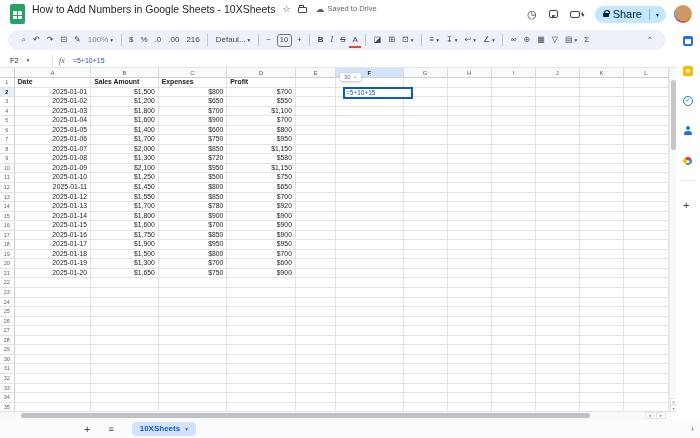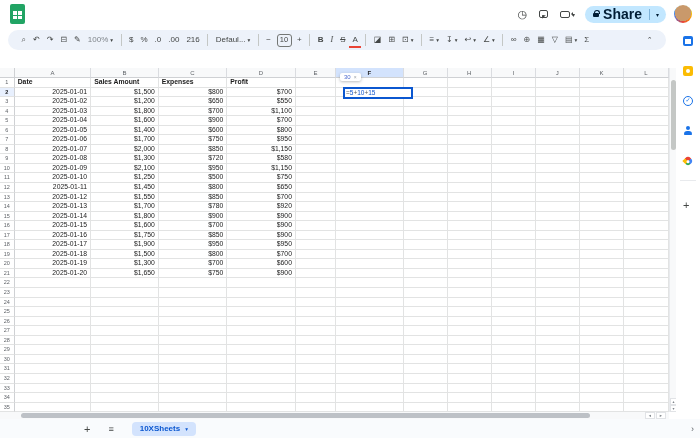--- a/index.html
+++ b/index.html
@@ -27,21 +27,21 @@
   .top-actions { position:absolute; right:8px; top:4px; display:flex; align-items:center; height:20px; }
   .clock { font-size:11px; color:#444746; margin-right:12px; }
   .bubble { width:9px; height:8px; border:1px solid #444746; border-radius:2px; position:relative; margin-right:12px; }
   .bubble::after { content:""; position:absolute; left:1px; bottom:-3px; border:3px solid transparent; border-top-color:#444746; border-left-color:#444746; width:0; height:0; transform:scale(.6); }
   .cam { width:10px; height:7px; border:1px solid #444746; border-radius:2px; position:relative; margin-right:2px; }
   .cam::after { content:""; position:absolute; right:-4px; top:0.5px; border:2.5px solid transparent; border-right-color:#444746; }
   .mini-caret { font-size:6px; color:#444746; margin-right:10px; }
   .share { display:flex; align-items:center; background:#c2e7ff; border-radius:9px; height:17px; padding:0 7px 0 8px; }
   .lock { width:6px; height:4px; background:#001d35; border-radius:1px; position:relative; margin-right:4px; margin-top:2px; }
   .lock::before { content:""; position:absolute; top:-3px; left:1px; width:4px; height:3px; border:1px solid #001d35; border-bottom:none; border-radius:3px 3px 0 0; }
-  .share-label { font-size:14px; font-weight:700; color:#001d35; }
+  .share-label { font-size:11px; font-weight:400; color:#001d35; }
   .share-sep { width:1px; height:11px; background:#7fb3d8; margin:0 6px 0 7px; }
   .share-caret { font-size:6px; color:#001d35; }
   .avatar { width:18px; height:18px; border-radius:50%; margin-left:8px;
     background:radial-gradient(circle at 50% 45%, #c9996b 0 60%, transparent 61%),
     conic-gradient(#34a853, #fbbc04, #ea4335, #4285f4, #34a853); }
 
   
   .toolbar-row { position:absolute; left:0; top:28px; width:676px; height:25px; background:#fff; }
   .toolbar { position:absolute; left:8px; top:2px; width:658px; height:20px; background:#edf2fa; border-radius:10px;
     display:flex; align-items:center; padding:0 10px; }
@@ -123,20 +123,27 @@
   .sb-chevron { margin-left:auto; margin-right:6px; font-size:9px; color:#5f6368; }
 </style>
 </head>
 <body>
 
 <div id="app">
 
   <header class="topbar">
     <div class="logo"></div>
     <div class="titleblock">
+      <div class="title-row">
+        <span class="doc-title">How to Add Numbers in Google Sheets - 10XSheets</span>
+        <span class="t-ic">☆</span>
+        <span class="folder"></span>
+        <span class="cloud">☁</span>
+        <span class="saved">Saved to Drive</span>
+      </div>
     </div>
     <div class="top-actions">
       <span class="clock">◷</span>
       <span class="bubble"></span>
       <span class="cam"></span>
       <span class="mini-caret">▾</span>
       <div class="share">
         <span class="lock"></span>
         <span class="share-label">Share</span>
         <span class="share-sep"></span>
@@ -184,20 +191,36 @@
         <span class="tbi">∞</span>
         <span class="tbi">⊕</span>
         <span class="tbi">▦</span>
         <span class="tbi">▽</span>
         <span class="tbi">▤<span class="tbc">▾</span></span>
         <span class="tbi">Σ</span>
         <span class="tbi tb-collapse">⌃</span>
       </div>
   </div>
 
+  <div class="fbar">
+    <div class="namebox">
+      <span class="ref">F2</span>
+      <span class="caret">▾</span>
+    </div>
+    <span class="fdiv"></span>
+    <span class="fx">fx</span>
+    <div class="finput">
+        <span style="color: rgb(95, 99, 104);">=</span>
+        <span style="color: rgb(17, 85, 204);">5</span>
+        <span style="color: rgb(95, 99, 104);">+</span>
+        <span style="color: rgb(17, 85, 204);">10</span>
+        <span style="color: rgb(95, 99, 104);">+</span>
+        <span style="color: rgb(17, 85, 204);">15</span>
+      </div>
+  </div>
 
   <div class="grid">
     <div id="gridhead">
         <div class="ghr">
           <div class="gcorner"></div>
           <div class="gch" style="width: 78px;">A</div>
           <div class="gch" style="width: 69px;">B</div>
           <div class="gch" style="width: 70px;">C</div>
           <div class="gch" style="width: 70px;">D</div>
           <div class="gch" style="width: 41px;">E</div>

